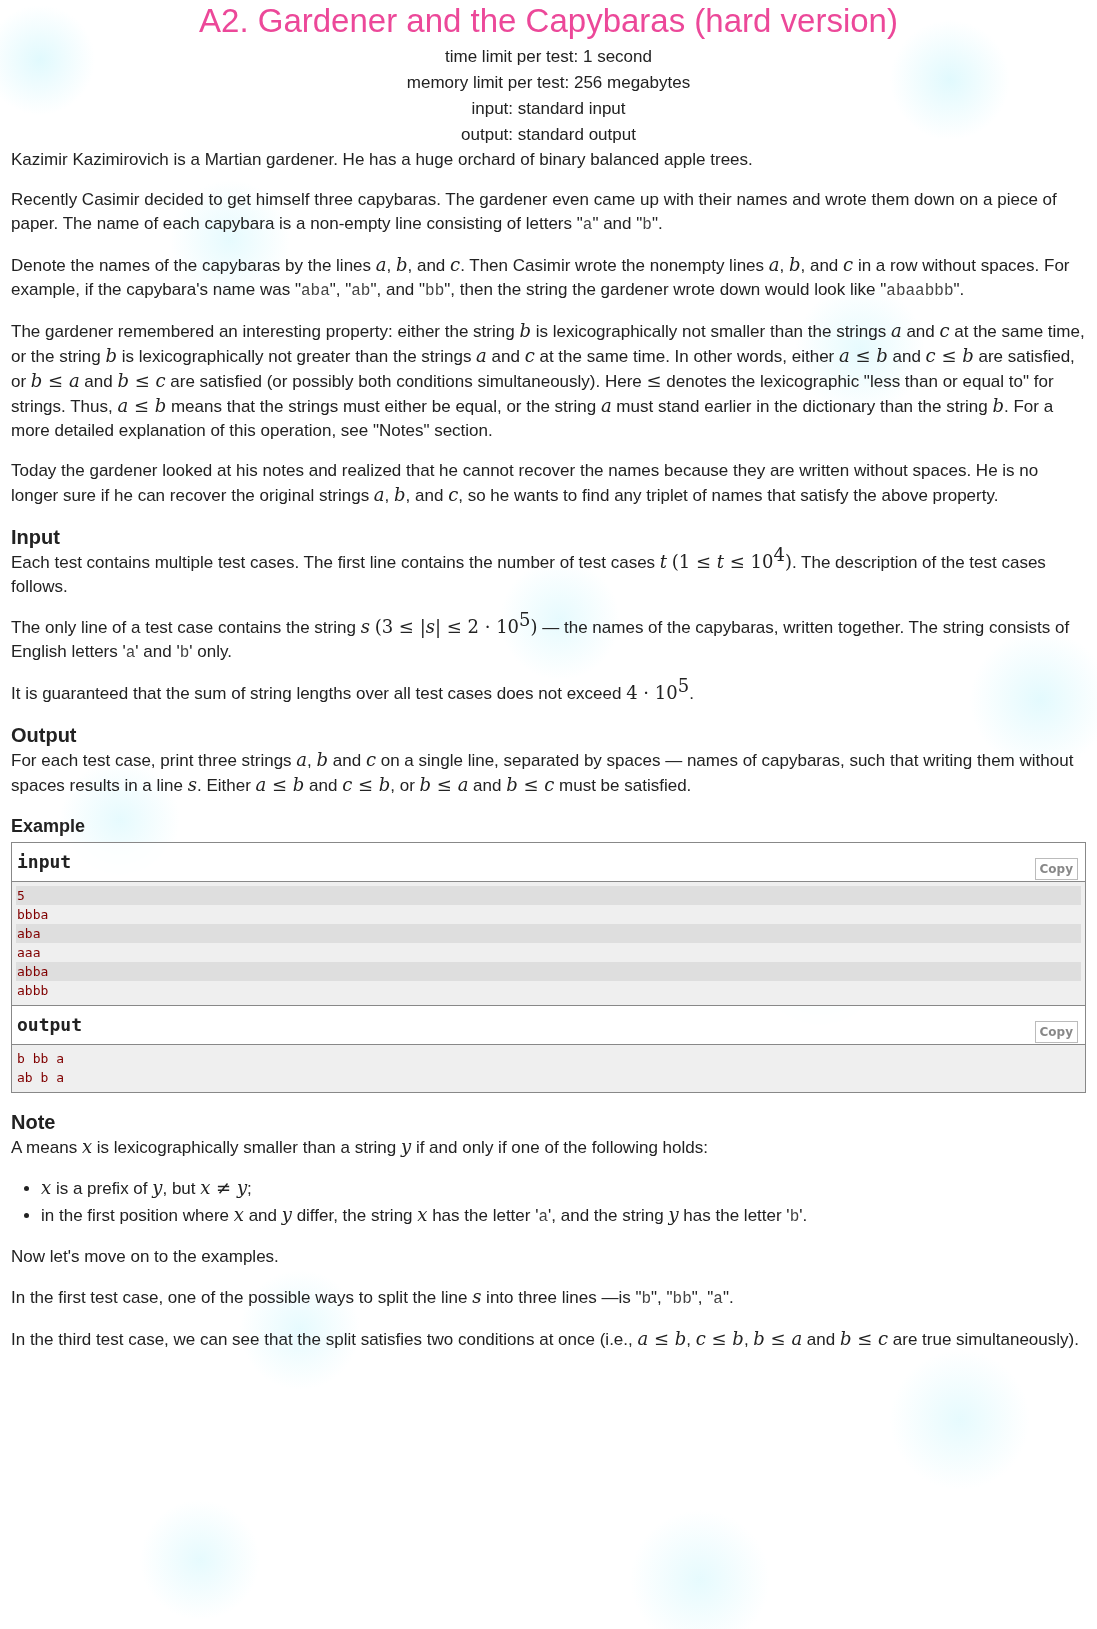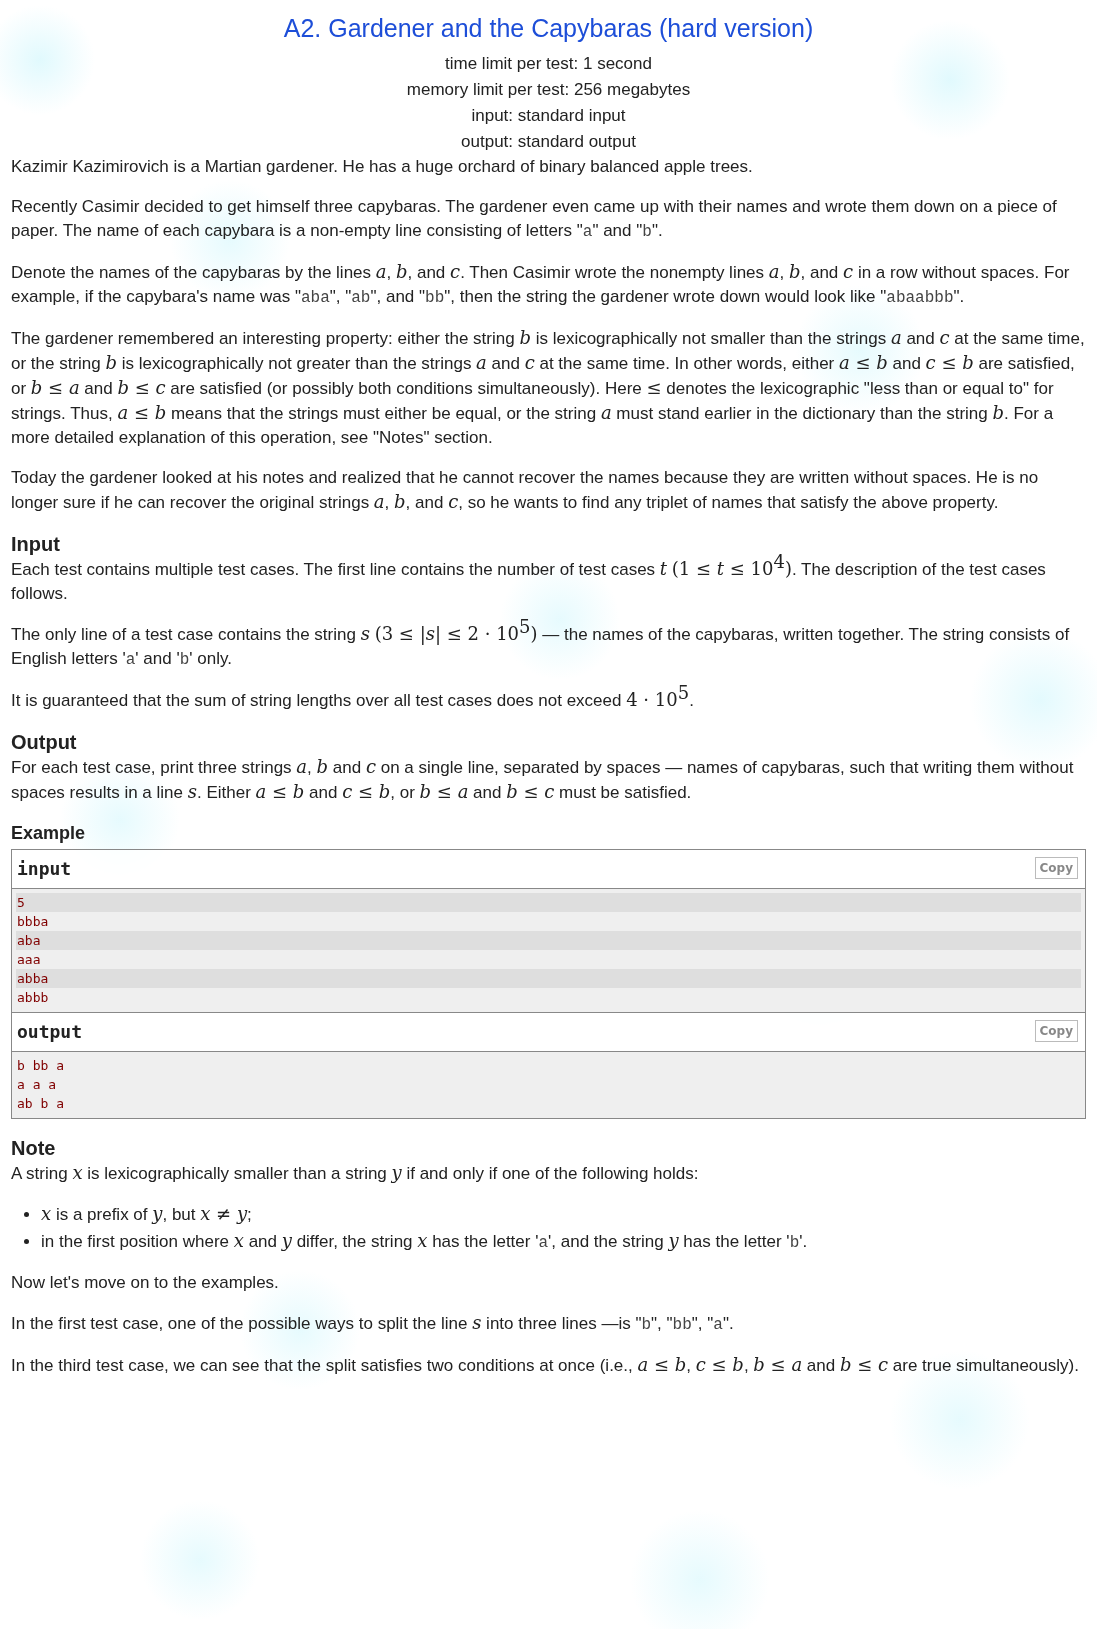--- a/index.html
+++ b/index.html
@@ -22,24 +22,24 @@
       radial-gradient(circle at 700px 1580px, rgba(200,245,252,0.45) 0, rgba(200,245,252,0) 70px);
     font-family: "Liberation Sans", sans-serif;
     color: #222222;
     font-size: 17px;
     line-height: 24px;
   }
   .page { padding: 4px 11px 40px 11px; }
 
   .header { text-align: center; }
   .title {
-    font-size: 25px;
+    font-size: 33px;
     line-height: 34px;
-    margin: 7px 0 6px 0;
-    color: #1d4ed8;
+    margin: 0 0 6px 0;
+    color: #ec4899;
     font-weight: normal;
   }
   .limit { font-size: 17px; line-height: 26px; color: #222; }
 
   p { margin: 0 0 16px 0; }
   .legend-bold { font-weight: bold; margin-top: 16px; }
 
   .section-title {
     font-weight: bold;
     font-size: 20px;
@@ -65,21 +65,21 @@
     height: 30px;
     font-family: "DejaVu Sans Mono", "Liberation Mono", monospace;
     font-weight: bold;
     font-size: 18px;
     line-height: 30px;
   }
   .sample-head.second { border-top: 1px solid #888; }
   .copy-btn {
     position: absolute;
     right: 7px;
-    top: 7px;
+    top: 15px;
     border: 1px solid #bbb;
     background: #fff;
     color: #888;
     font-family: "DejaVu Sans", sans-serif;
     font-weight: bold;
     font-size: 12px;
     line-height: 18px;
     padding: 1px 4px;
     cursor: pointer;
   }
@@ -148,27 +148,26 @@
       <div class="line">aaa</div>
       <div class="line odd">abba</div>
       <div class="line">abbb</div>
     </div>
     <div class="sample-head second">
       <span>output</span>
       <span class="copy-btn">Copy</span>
     </div>
     <div class="sample-body">
       <div class="line">b bb a</div>
-      <div class="line">a a a</div>
       <div class="line">ab b a</div>
     </div>
   </div>
 
   <div class="section-title" style="margin-top:16px">Note</div>
-  <p><span>A string </span><span class="m">x</span><span> is lexicographically smaller than a string </span><span class="m">y</span><span> if and only if one of the following holds:</span></p>
+  <p><span>A means </span><span class="m">x</span><span> is lexicographically smaller than a string </span><span class="m">y</span><span> if and only if one of the following holds:</span></p>
 
   <ul class="note-list">
     <li><span class="m">x</span><span> is a prefix of </span><span class="m">y</span><span>, but </span><span class="m">x ≠ y</span><span>;</span></li>
     <li><span>in the first position where </span><span class="m">x</span><span> and </span><span class="m">y</span><span> differ, the string </span><span class="m">x</span><span> has the letter '</span><span class="tt">a</span><span>', and the string </span><span class="m">y</span><span> has the letter '</span><span class="tt">b</span><span>'.</span></li>
   </ul>
 
   <p>Now let's move on to the examples.</p>
 
   <p><span>In the first test case, one of the possible ways to split the line </span><span class="m">s</span><span> into three lines —is "</span><span class="tt">b</span><span>", "</span><span class="tt">bb</span><span>", "</span><span class="tt">a</span><span>".</span></p>
 

